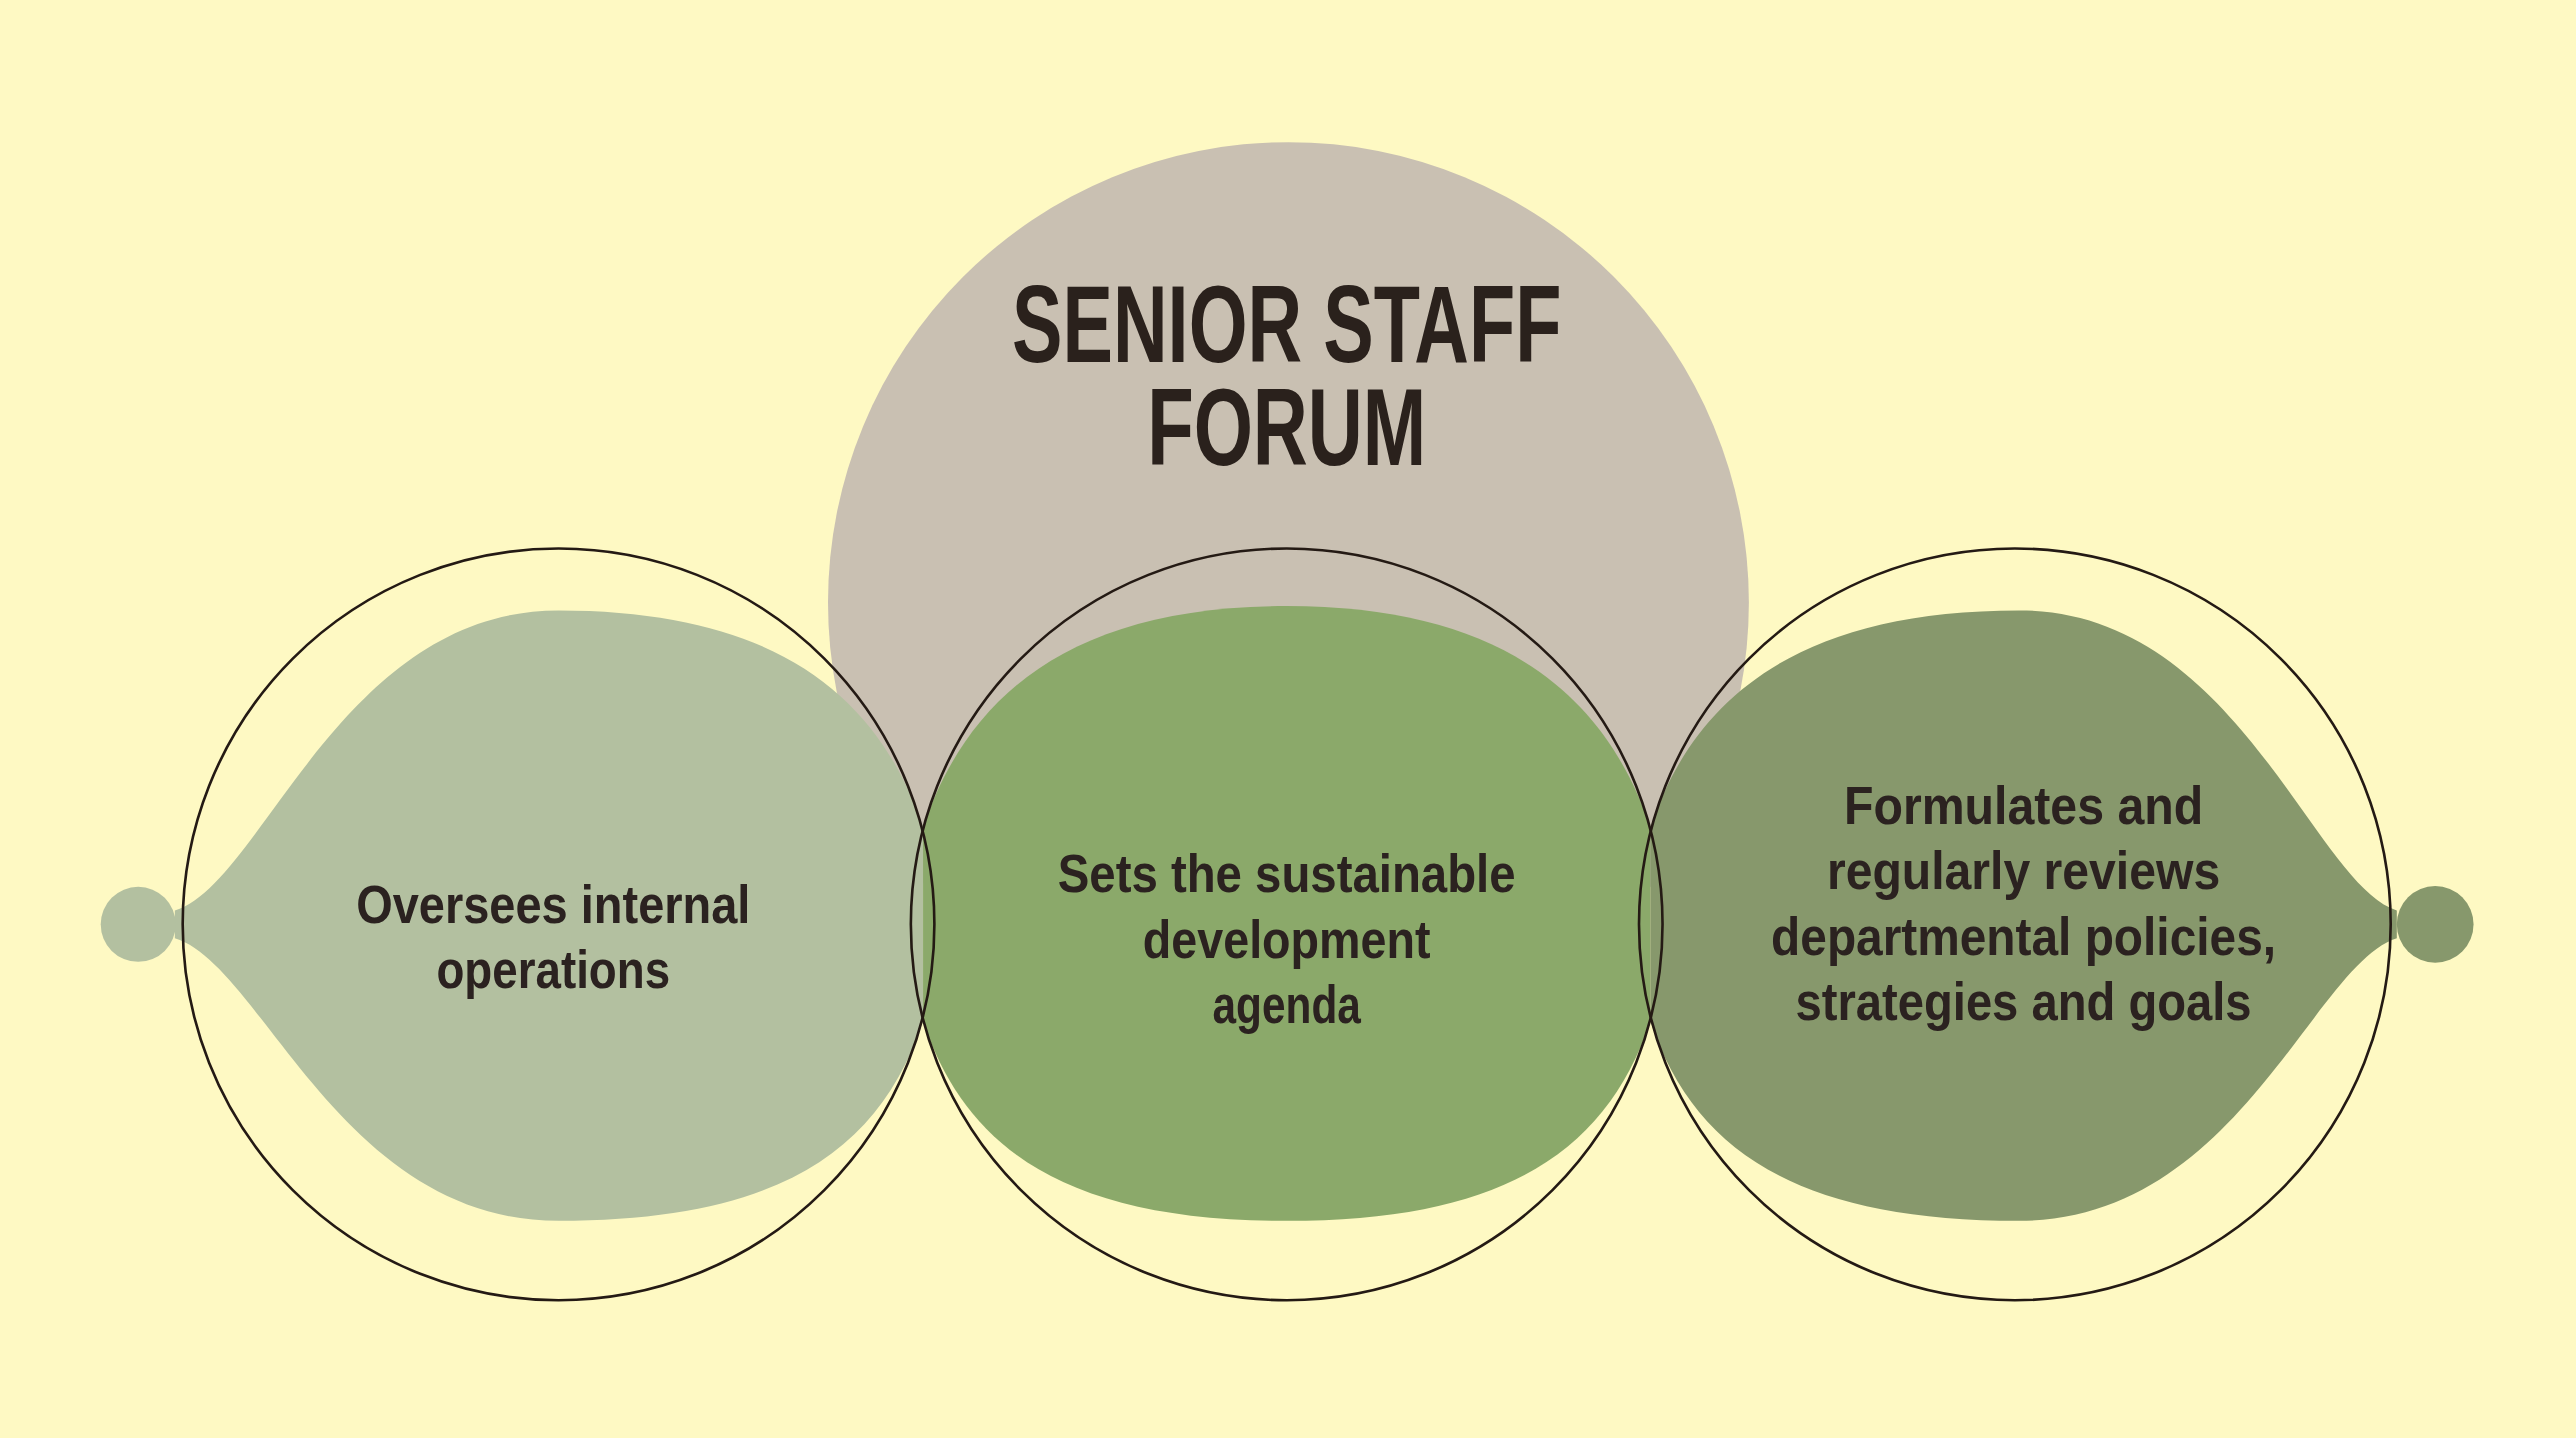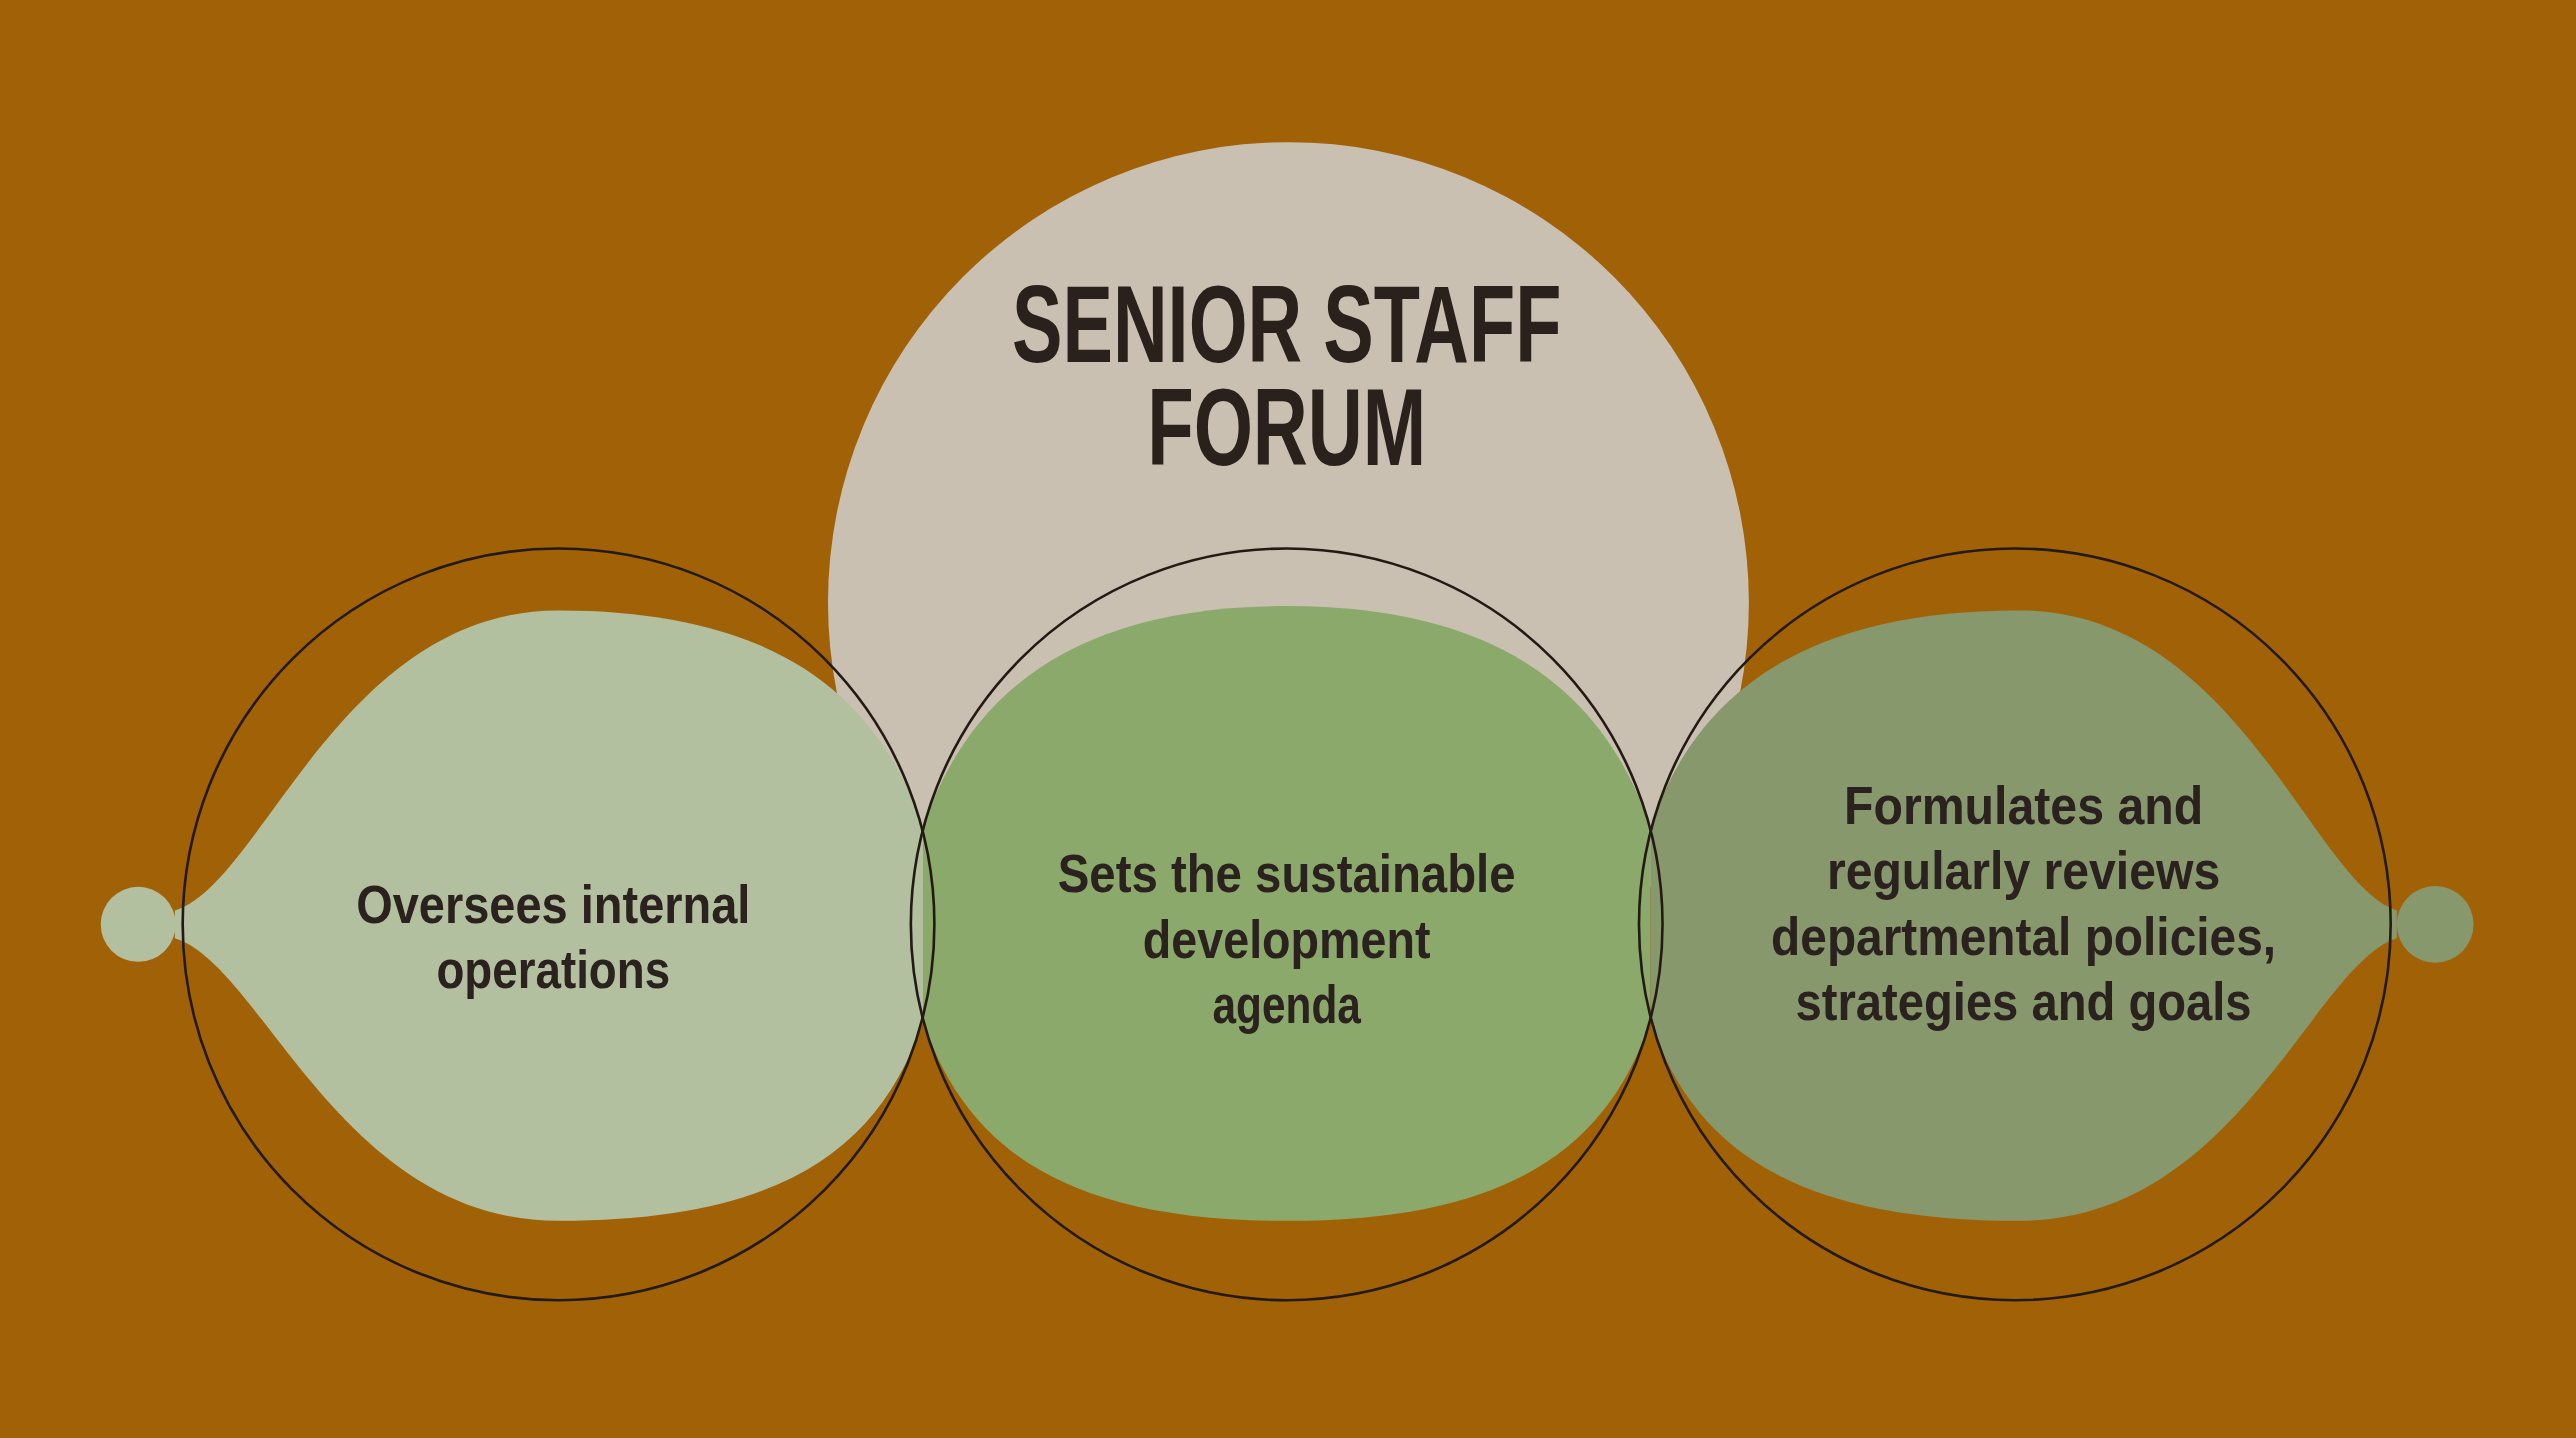--- a/index.html
+++ b/index.html
@@ -9,21 +9,21 @@
     width: 100%;
     height: 100%;
     overflow: hidden;
   }
   .stage {
     width: 100vw;
     height: 100vh;
     display: flex;
     align-items: flex-start;
     justify-content: center;
-    background: #a16207;
+    background: #fef9c3;
   }
   svg.diagram {
     width: 100%;
     height: 100%;
     display: block;
   }
   .ring {
     fill: none;
     stroke: #241a14;
     stroke-width: 3;

